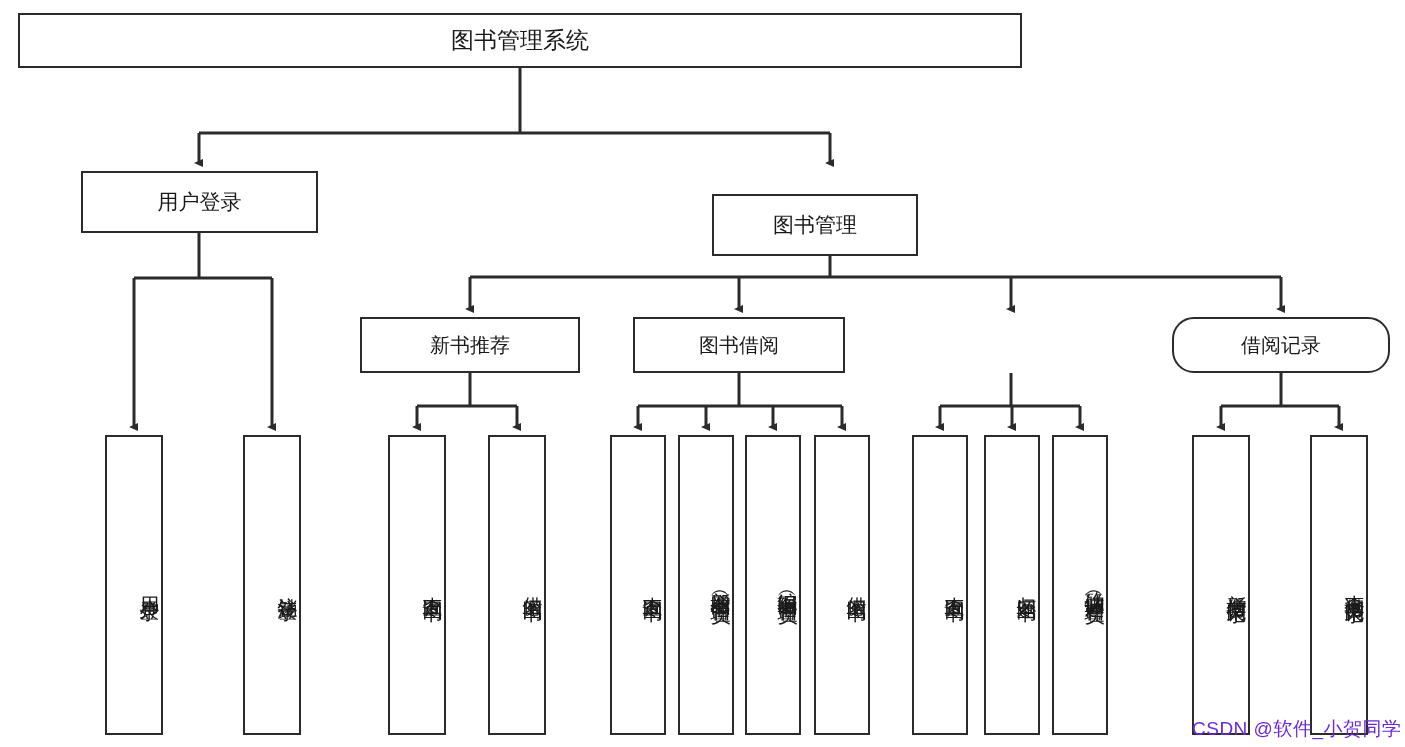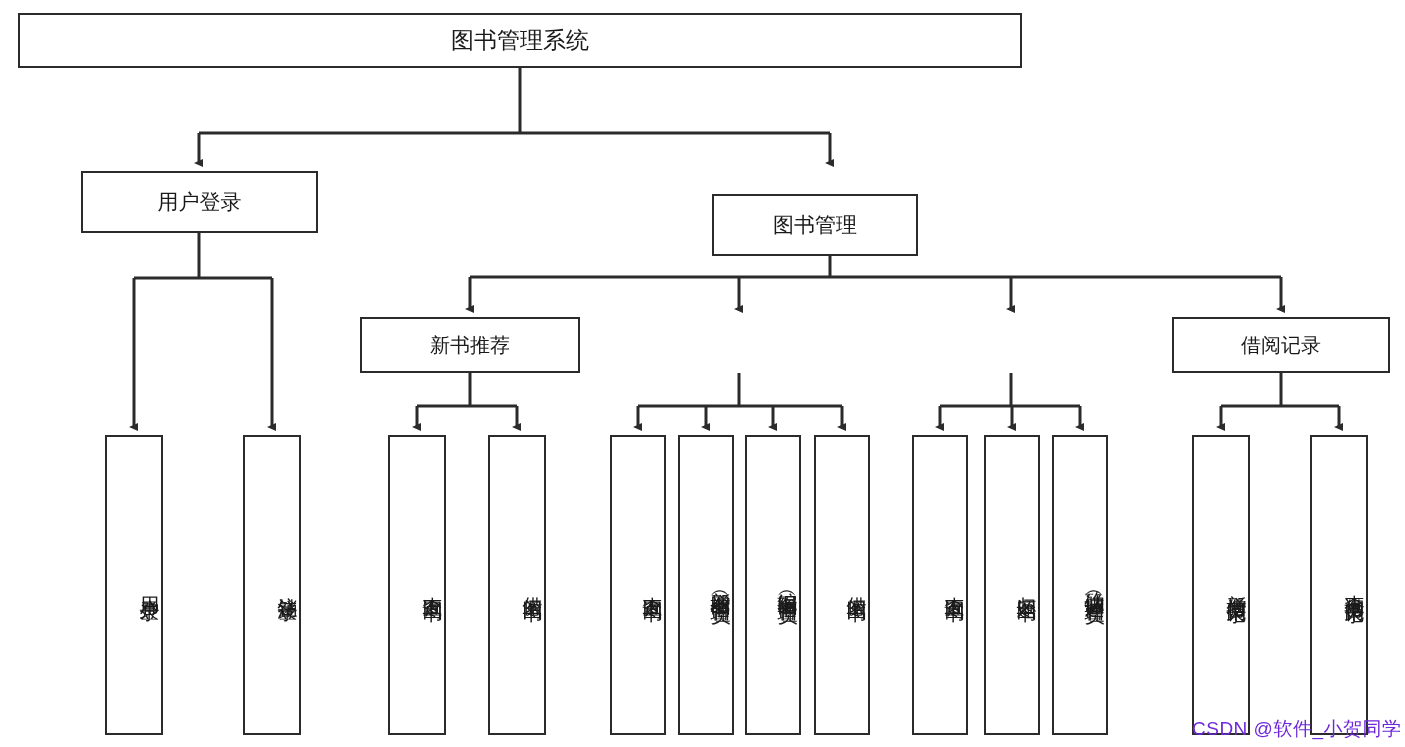--- a/index.html
+++ b/index.html
@@ -131,21 +131,24 @@
   <div class="node level2" style="left:81px;top:171px;width:237px;height:62px;">
     <span class="label">用户登录</span>
   </div>
   <div class="node level2" style="left:712px;top:171px;width:206px;height:62px;margin-top:23px;">
     <span class="label">图书管理</span>
   </div>
 
   <div class="node level3" style="left:360px;top:317px;width:220px;height:56px;">
     <span class="label">新书推荐</span>
   </div>
-  <div class="node level3" style="left:1172px;top:317px;width:218px;height:56px;">
+  <div class="node level3" style="left:633px;top:317px;width:212px;height:56px;">
+    <span class="label">图书借阅</span>
+  </div>
+  <div class="node level3" style="left:1172px;top:317px;width:218px;height:56px;border-radius:22px;">
     <span class="label">借阅记录</span>
   </div>
 
   <div class="node leaf" style="left:105px;top:435px;width:58px;height:300px;">
     <span class="label">用户登录</span>
   </div>
   <div class="node leaf" style="left:243px;top:435px;width:58px;height:300px;">
     <span class="label">注销登录</span>
   </div>
   <div class="node leaf" style="left:388px;top:435px;width:58px;height:300px;">

